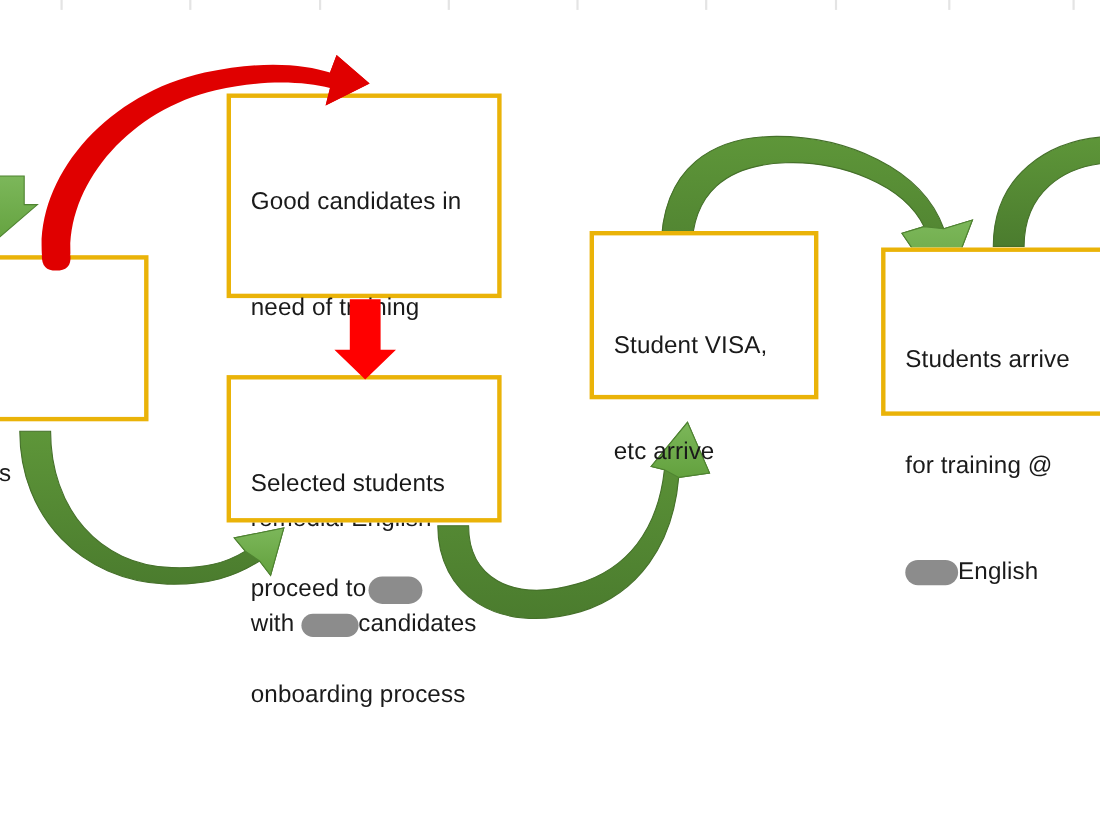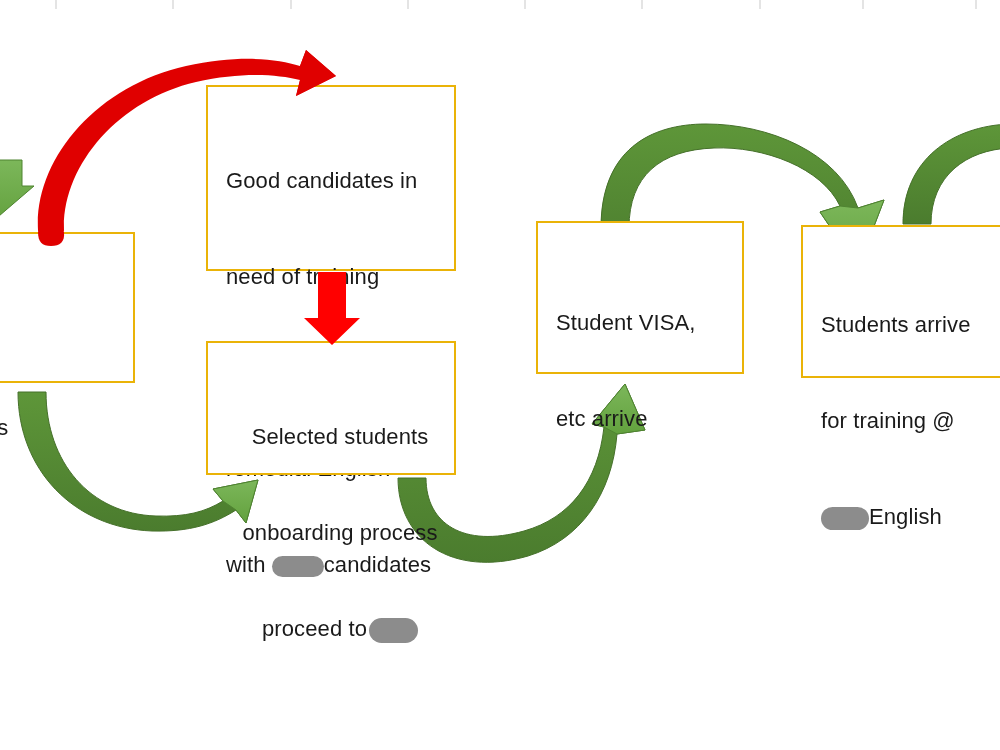--- a/index.html
+++ b/index.html
@@ -24,32 +24,32 @@
     position: absolute;
     top: 0;
     width: 2px;
     height: 9px;
     background: #e4e4e4;
   }
   
   .box {
     position: absolute;
     box-sizing: border-box;
-    border: 2px solid #eab308;
+    border: 4px solid #eab308;
     background: #ffffff;
     color: #1a1a1a;
     font-size: 22px;
     line-height: 32px;
     padding: 14px 0 10px 18px;
     white-space: pre-wrap;
     letter-spacing: 0.1px;
   }
   #box-china-stay   { left: 206px; top: 85px;  width: 250px; height: 186px; }
-  #box-onboarding   { left: 206px; top: 341px; width: 250px; height: 134px; text-align: center; }
-  #box-visa         { left: 536px; top: 221px; width: 208px; height: 153px; padding-top: 20px; }
+  #box-onboarding   { left: 206px; top: 341px; width: 250px; height: 134px; }
+  #box-visa         { left: 536px; top: 210px; width: 208px; height: 153px; padding-top: 20px; }
   #box-arrive       { left: 801px; top: 225px; width: 232px; height: 153px; padding-top: 18px; }
   #box-training-starts {
     left: -118px; top: 232px; width: 253px; height: 151px;
     padding-top: 18px;
   }
   
   .redaction {
     display: inline-block;
     background: #8c8c8c;
     border-radius: 14px;
@@ -147,22 +147,22 @@
   <div class="box" id="box-china-stay">
     <div>Good candidates in</div>
     <div>need of training</div>
     <div>stay in China for</div>
     <div>remedial English</div>
     <div><span>with </span><span class="redaction" style="width:52px;height:21px"></span><span>candidates</span></div>
   </div>
 
   <div class="box" id="box-onboarding">
     <div>Selected students</div>
+    <div><span>proceed to</span><span class="redaction" style="width:49px;height:25px;margin-left:2px"></span></div>
     <div>onboarding process</div>
-    <div><span>proceed to</span><span class="redaction" style="width:49px;height:25px;margin-left:2px"></span></div>
   </div>
 
   <div class="box" id="box-visa">
     <div>Student VISA,</div>
     <div>etc arrive</div>
   </div>
 
   <div class="box" id="box-arrive">
     <div>Students arrive</div>
     <div>for training @</div>

